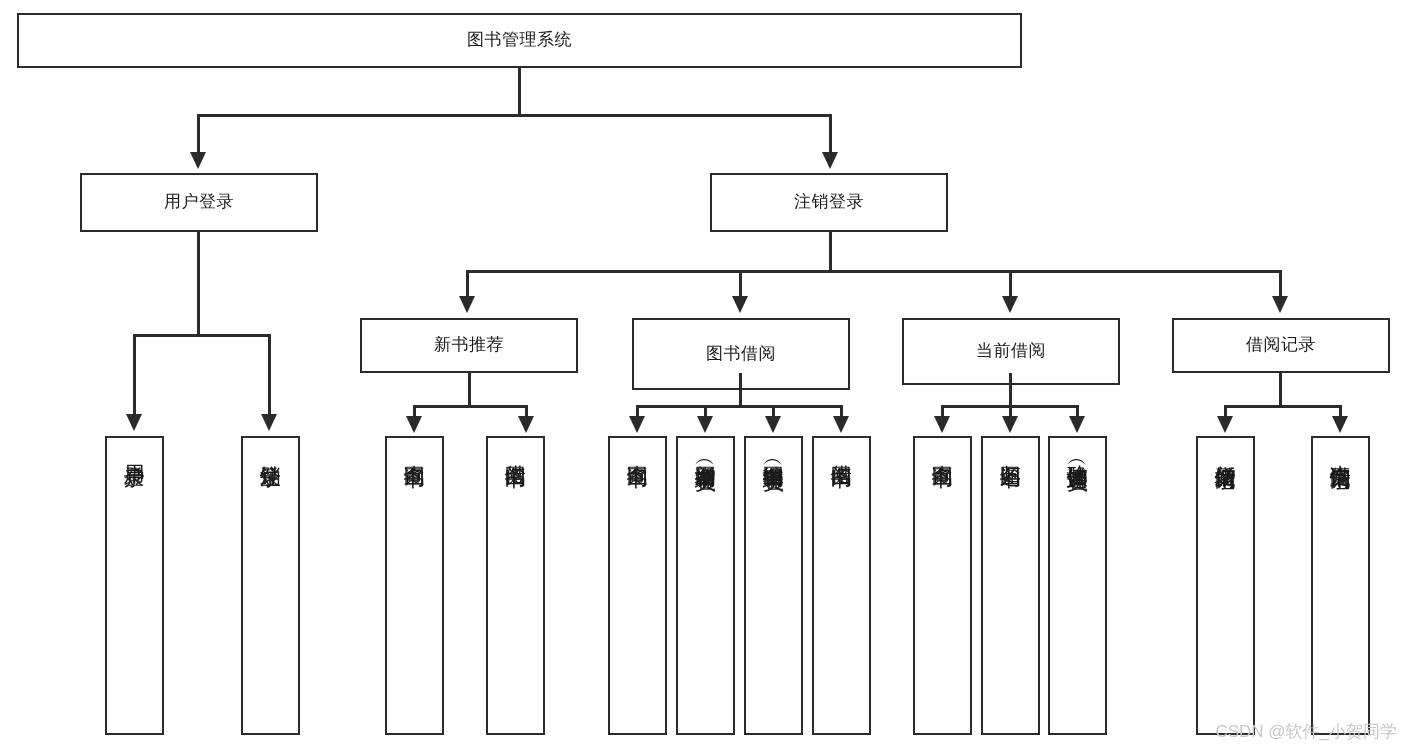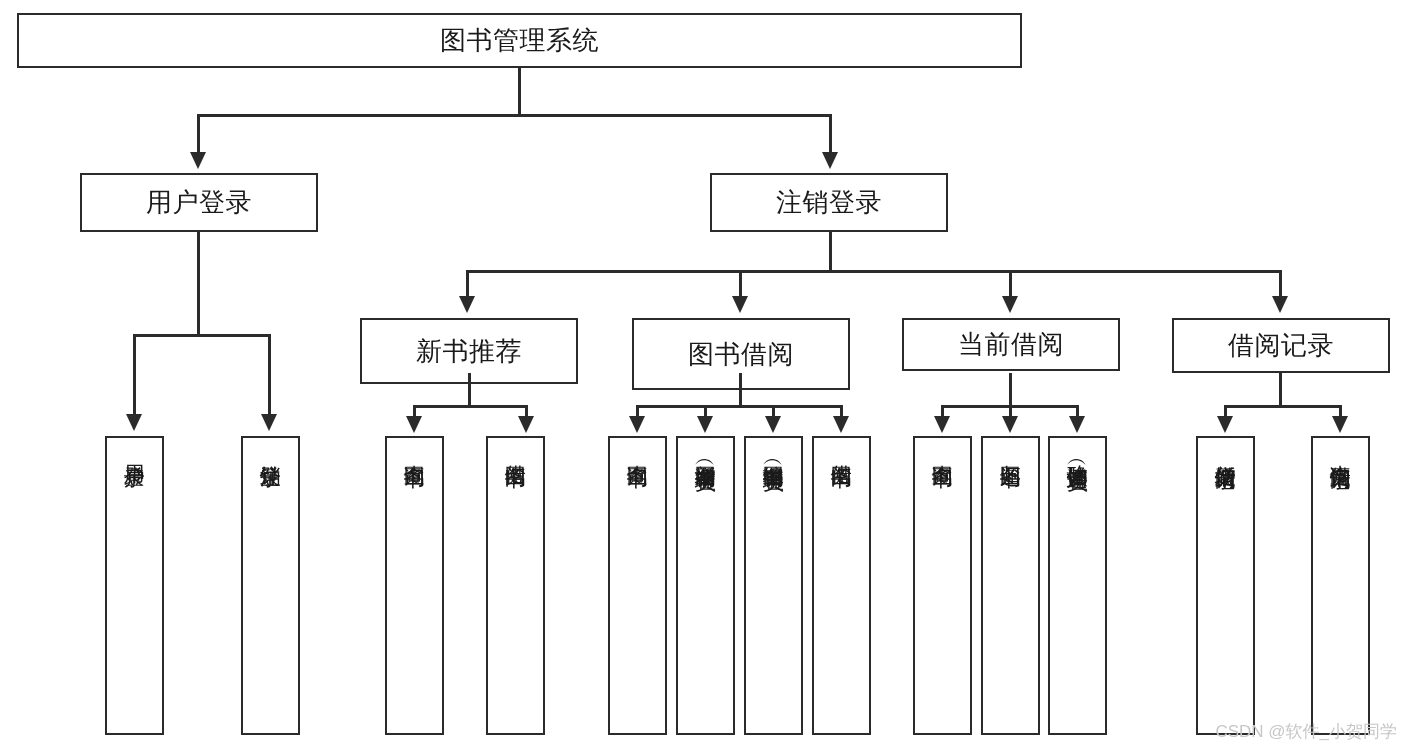--- a/index.html
+++ b/index.html
@@ -22,21 +22,21 @@
     position: absolute;
     box-sizing: border-box;
     border: 2px solid #2b2b2b;
     background: #ffffff;
     display: flex;
     align-items: center;
     justify-content: center;
     color: #1a1a1a;
   }
   .node.horiz {
-    font-size: 26px;
+    font-size: 17px;
     letter-spacing: 0.5px;
     line-height: 1.1;
     justify-content: center;
   }
   .node.vert {
     font-size: 21px;
     line-height: 1.22;
     letter-spacing: 1px;
     padding: 10px 0 8px 0;
     align-items: flex-start;
@@ -113,27 +113,27 @@
   <div class="hline" style="left:466px; top:270px; width:816px; height:3px;"></div>
   <div class="vline" style="left:466px; top:270px; width:3px; height:30px;"></div>
   <div class="arrow" style="left:459px; top:296px;"></div>
   <div class="vline" style="left:739px; top:270px; width:3px; height:30px;"></div>
   <div class="arrow" style="left:732px; top:296px;"></div>
   <div class="vline" style="left:1009px; top:270px; width:3px; height:30px;"></div>
   <div class="arrow" style="left:1002px; top:296px;"></div>
   <div class="vline" style="left:1279px; top:270px; width:3px; height:30px;"></div>
   <div class="arrow" style="left:1272px; top:296px;"></div>
 
-  <div class="node horiz" style="left:360px; top:318px; width:218px; height:66px;">
+  <div class="node horiz" style="left:360px; top:318px; width:218px; height:55px;">
     <span>新书推荐</span>
   </div>
   <div class="node horiz" style="left:632px; top:318px; width:218px; height:72px;">
     <span>图书借阅</span>
   </div>
-  <div class="node horiz" style="left:902px; top:318px; width:218px; height:53px;">
+  <div class="node horiz" style="left:902px; top:318px; width:218px; height:67px;">
     <span>当前借阅</span>
   </div>
   <div class="node horiz" style="left:1172px; top:318px; width:218px; height:55px;">
     <span>借阅记录</span>
   </div>
 
   <div class="vline" style="left:468px; top:373px; width:3px; height:35px;"></div>
   <div class="hline" style="left:413px; top:405px; width:115px; height:3px;"></div>
   <div class="vline" style="left:413px; top:405px; width:3px; height:15px;"></div>
   <div class="arrow" style="left:406px; top:416px;"></div>

